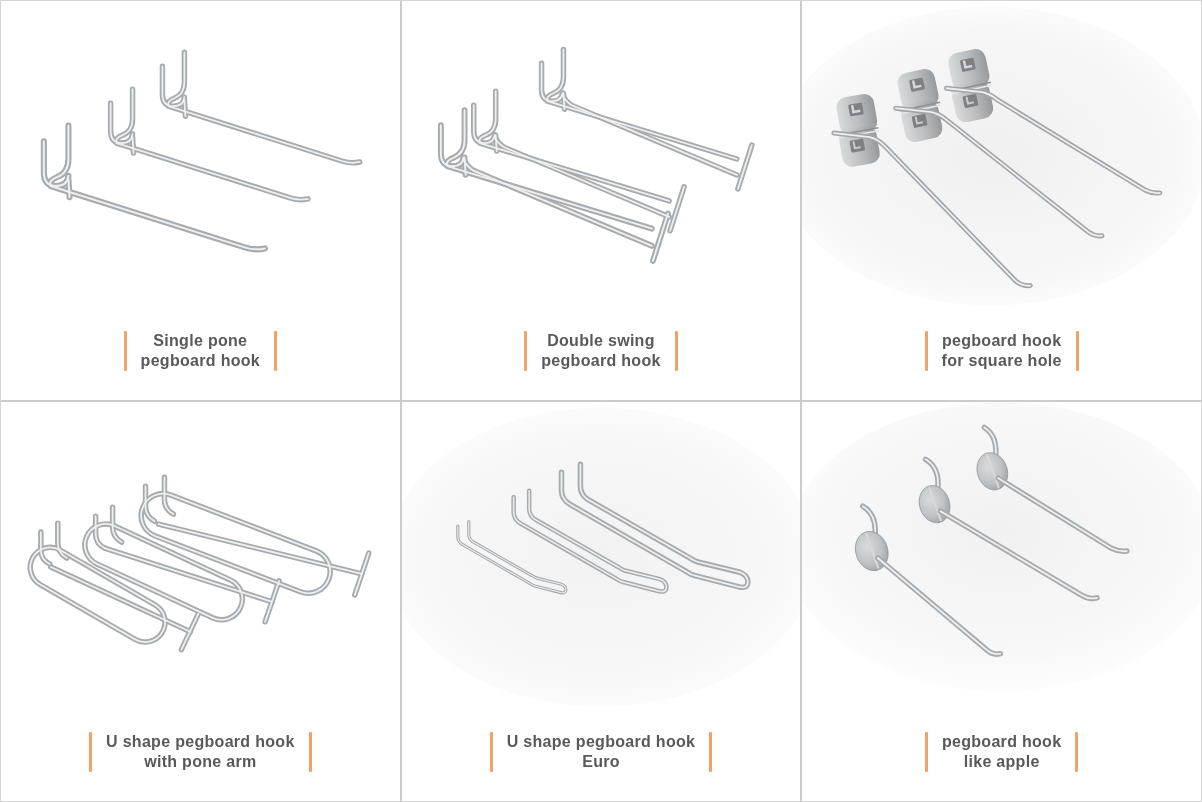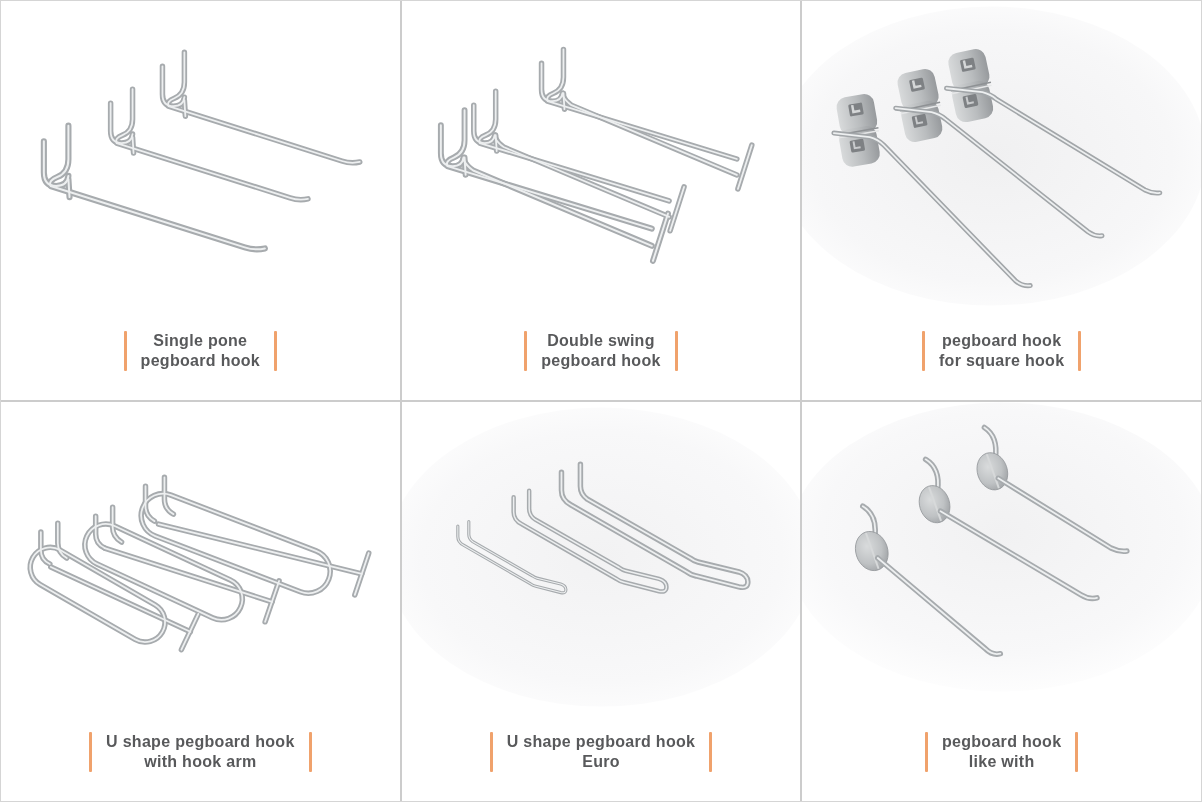--- a/index.html
+++ b/index.html
@@ -153,21 +153,21 @@
         <use href="#c3p" transform="translate(120,105) rotate(-12)"></use>
         <use href="#c3p" transform="translate(58,130) rotate(-10)"></use>
         <use href="#c3w" class="wb3"></use>
         <use href="#c3w" class="wh"></use>
       </svg>
     </div>
     <figcaption class="caption">
       <span class="bar"></span>
       <div class="caption-text">
         <div>pegboard hook</div>
-        <div>for square hook</div>
+        <div>for square hole</div>
       </div>
       <span class="bar"></span>
     </figcaption>
   </figure>
 
   <figure class="cell">
     <div class="image-wrap" aria-label="three U shaped pegboard hooks with swing arms">
       <svg viewBox="0 0 400 318" preserveAspectRatio="xMidYMid meet">
         <defs>
           <g id="c4g">
@@ -197,21 +197,21 @@
           </g>
         </defs>
         <use href="#c4g" class="wb"></use>
         <use href="#c4g" class="wh"></use>
       </svg>
     </div>
     <figcaption class="caption">
       <span class="bar"></span>
       <div class="caption-text">
         <div>U shape pegboard hook</div>
-        <div>with hook arm</div>
+        <div>with pone arm</div>
       </div>
       <span class="bar"></span>
     </figcaption>
   </figure>
 
   <figure class="cell">
     <div class="image-wrap" aria-label="three Euro style U shape pegboard hooks in small medium large">
       <svg viewBox="0 0 400 318" preserveAspectRatio="xMidYMid meet">
         <defs>
           <radialGradient id="washB" cx="50%" cy="50%" r="60%">
@@ -285,19 +285,19 @@
         <use href="#c6s" class="wh"></use>
         <use href="#c6d"></use>
         <use href="#c6p" class="wb"></use>
         <use href="#c6p" class="wh"></use>
       </svg>
     </div>
     <figcaption class="caption">
       <span class="bar"></span>
       <div class="caption-text">
         <div>pegboard hook</div>
-        <div>like with</div>
+        <div>like apple</div>
       </div>
       <span class="bar"></span>
     </figcaption>
   </figure>
 
 </div>
 
 </body></html>

